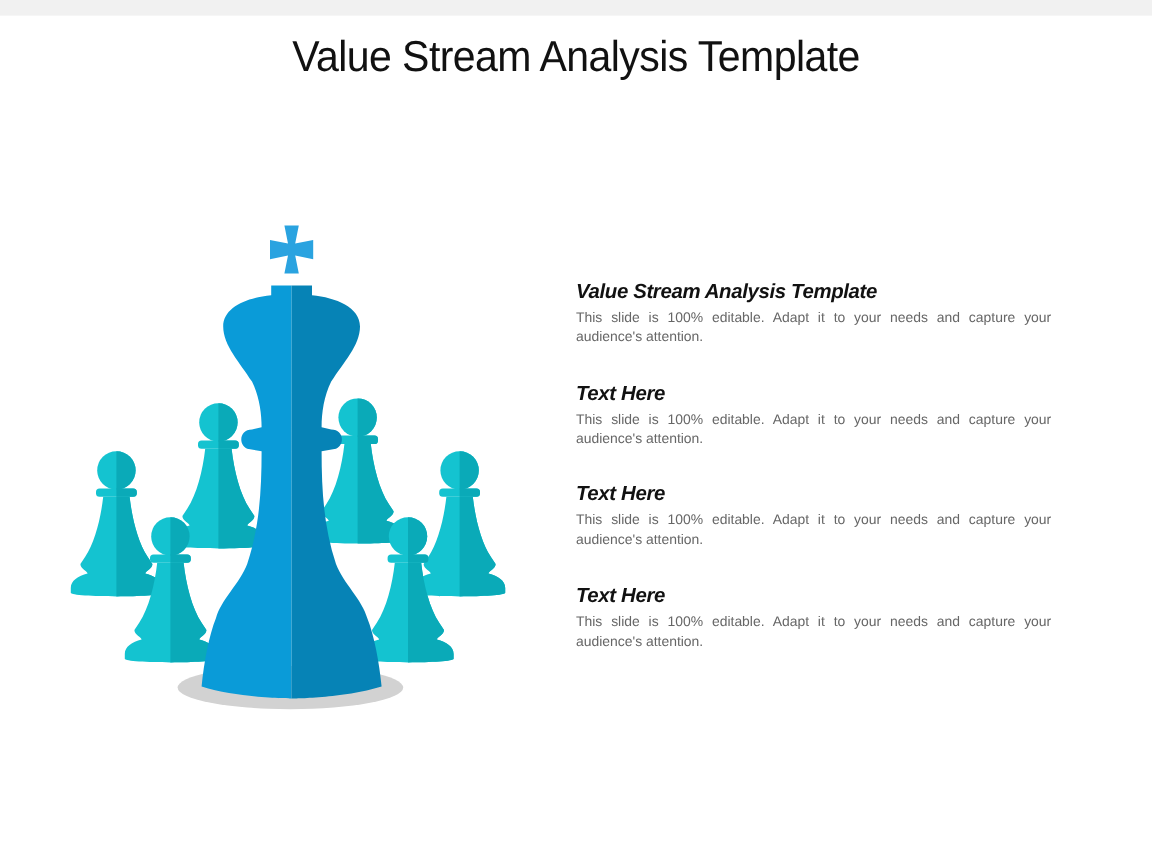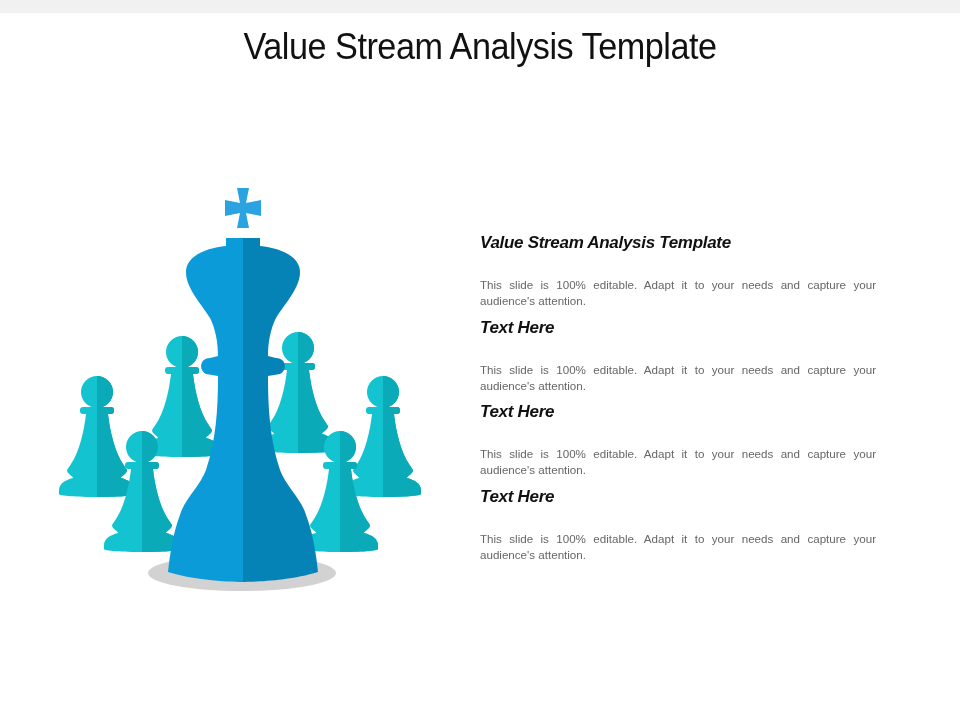--- a/index.html
+++ b/index.html
@@ -3,21 +3,21 @@
 <meta charset="utf-8">
 <style>
   html, body { margin:0; padding:0; }
   body { width:960px; height:720px; background:#ffffff; position:relative; overflow:hidden; font-family:"Liberation Sans", sans-serif; }
   .topbar { position:absolute; left:0; top:0; width:960px; height:13px; background:#f1f1f1; }
   .title { position:absolute; left:0; top:26px; width:960px; text-align:center; font-size:36px; color:#111; letter-spacing:-0.5px; transform:scaleX(0.95); }
   .art { position:absolute; left:50px; top:180px; width:380px; height:420px; }
   .blocks { position:absolute; left:480px; top:233px; width:396px; }
   .block { height:84.5px; }
   .block h3 { margin:0; font-size:17px; font-weight:bold; font-style:italic; color:#111; letter-spacing:-0.3px; line-height:20px; }
-  .block p { margin:24px 0 0 0; font-size:11.6px; color:#666; line-height:16px; text-align:justify; text-align-last:left; }
+  .block p { margin:4px 0 0 0; font-size:11.6px; color:#666; line-height:16px; text-align:justify; text-align-last:left; }
 </style>
 </head>
 <body>
 
 <div class="topbar"></div>
 
 <div class="title">Value Stream Analysis Template</div>
 
 <svg class="art" viewBox="50 180 380 420">
   <defs>

